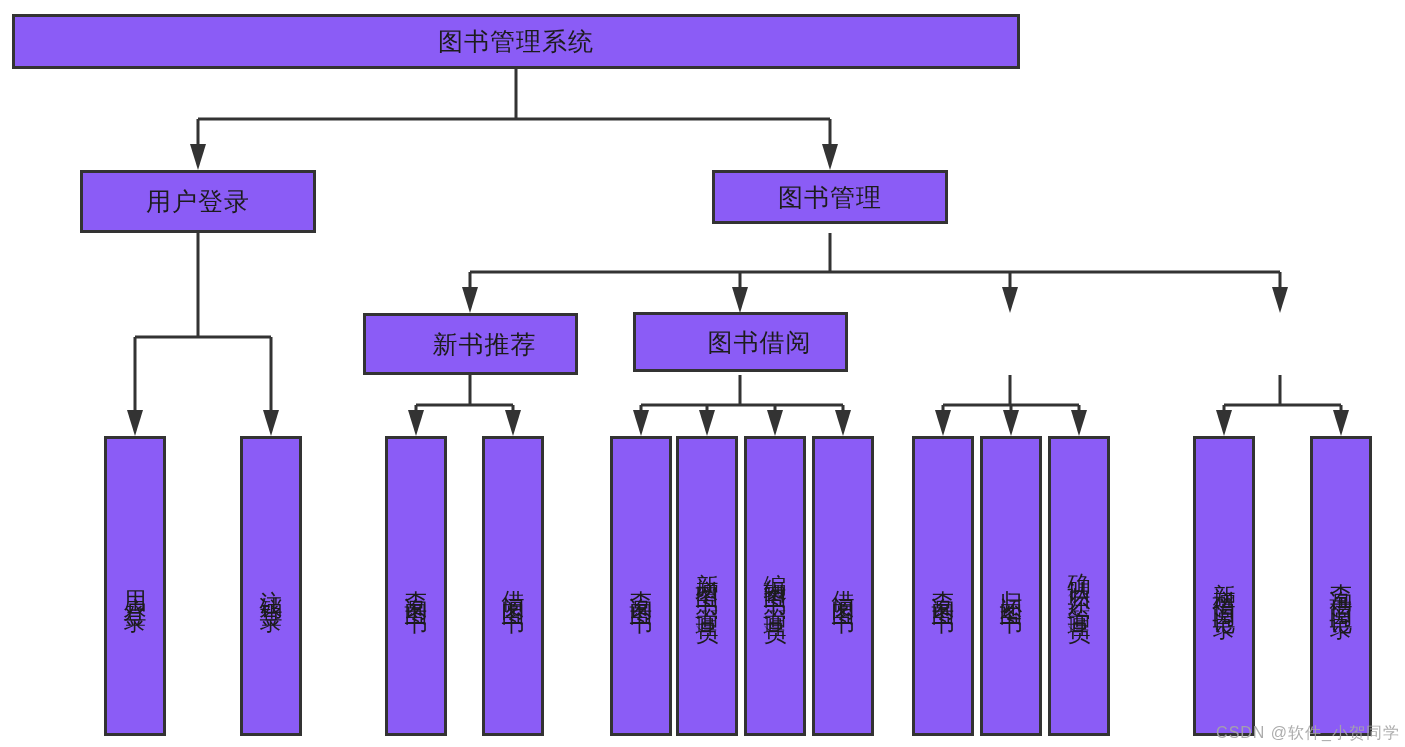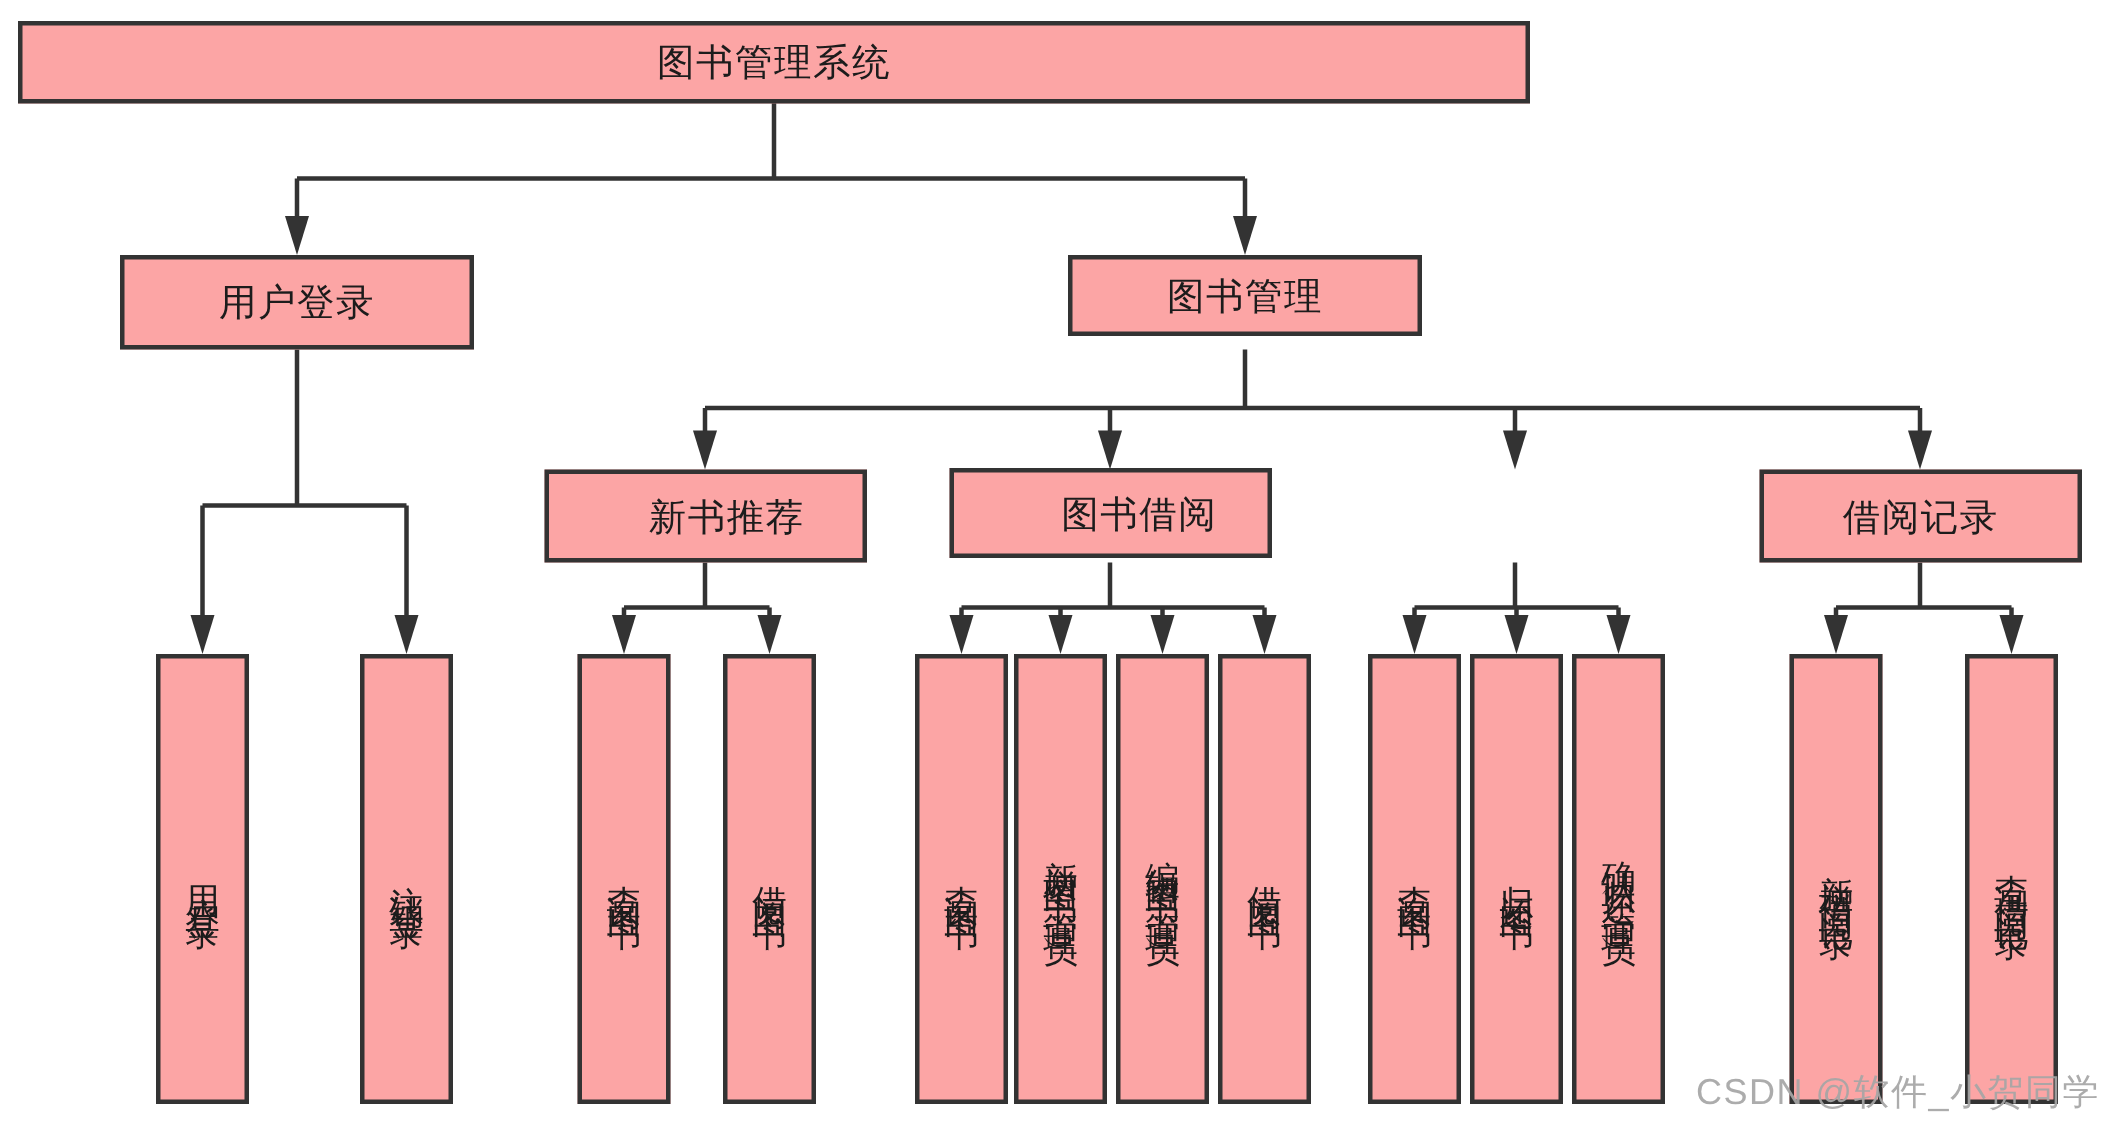--- a/index.html
+++ b/index.html
@@ -28,21 +28,21 @@
     fill: none;
   }
   .connector-layer polygon {
     fill: #333333;
     stroke: none;
   }
   .node {
     position: absolute;
     box-sizing: border-box;
     border: 3px solid #333333;
-    background: #fca5a5;
+    background: #8b5cf6;
     display: flex;
     align-items: center;
     justify-content: center;
     color: #1c1c1c;
   }
   .h-node span {
     font-size: 25px;
     letter-spacing: 1px;
     white-space: nowrap;
   }
@@ -51,21 +51,21 @@
     text-orientation: mixed;
     font-size: 23px;
     line-height: 1;
     letter-spacing: 7px;
     white-space: nowrap;
   }
   .watermark {
     position: absolute;
     right: 5px;
     bottom: 3px;
-    font-size: 24px;
+    font-size: 16px;
     color: #a6a6a6;
     opacity: 0.92;
     letter-spacing: 1px;
     white-space: nowrap;
     pointer-events: none;
   }
 </style>
 </head>
 <body>
 
@@ -124,23 +124,20 @@
   <div class="node h-node" style="left:712px;top:170px;width:236px;height:54px;">
     <span>图书管理</span>
   </div>
 
   <div class="node h-node" style="left:363px;top:313px;width:215px;height:62px;padding-left:28px;">
     <span>新书推荐</span>
   </div>
   <div class="node h-node" style="left:633px;top:312px;width:215px;height:60px;padding-left:38px;">
     <span>图书借阅</span>
   </div>
-  <div class="node h-node" style="left:1173px;top:313px;width:215px;height:62px;">
-    <span>借阅记录</span>
-  </div>
 
   <div class="node v-node" style="left:104px;top:436px;width:62px;height:300px;">
     <span>用户登录</span>
   </div>
   <div class="node v-node" style="left:240px;top:436px;width:62px;height:300px;">
     <span>注销登录</span>
   </div>
 
   <div class="node v-node" style="left:385px;top:436px;width:62px;height:300px;">
     <span>查询图书</span>

